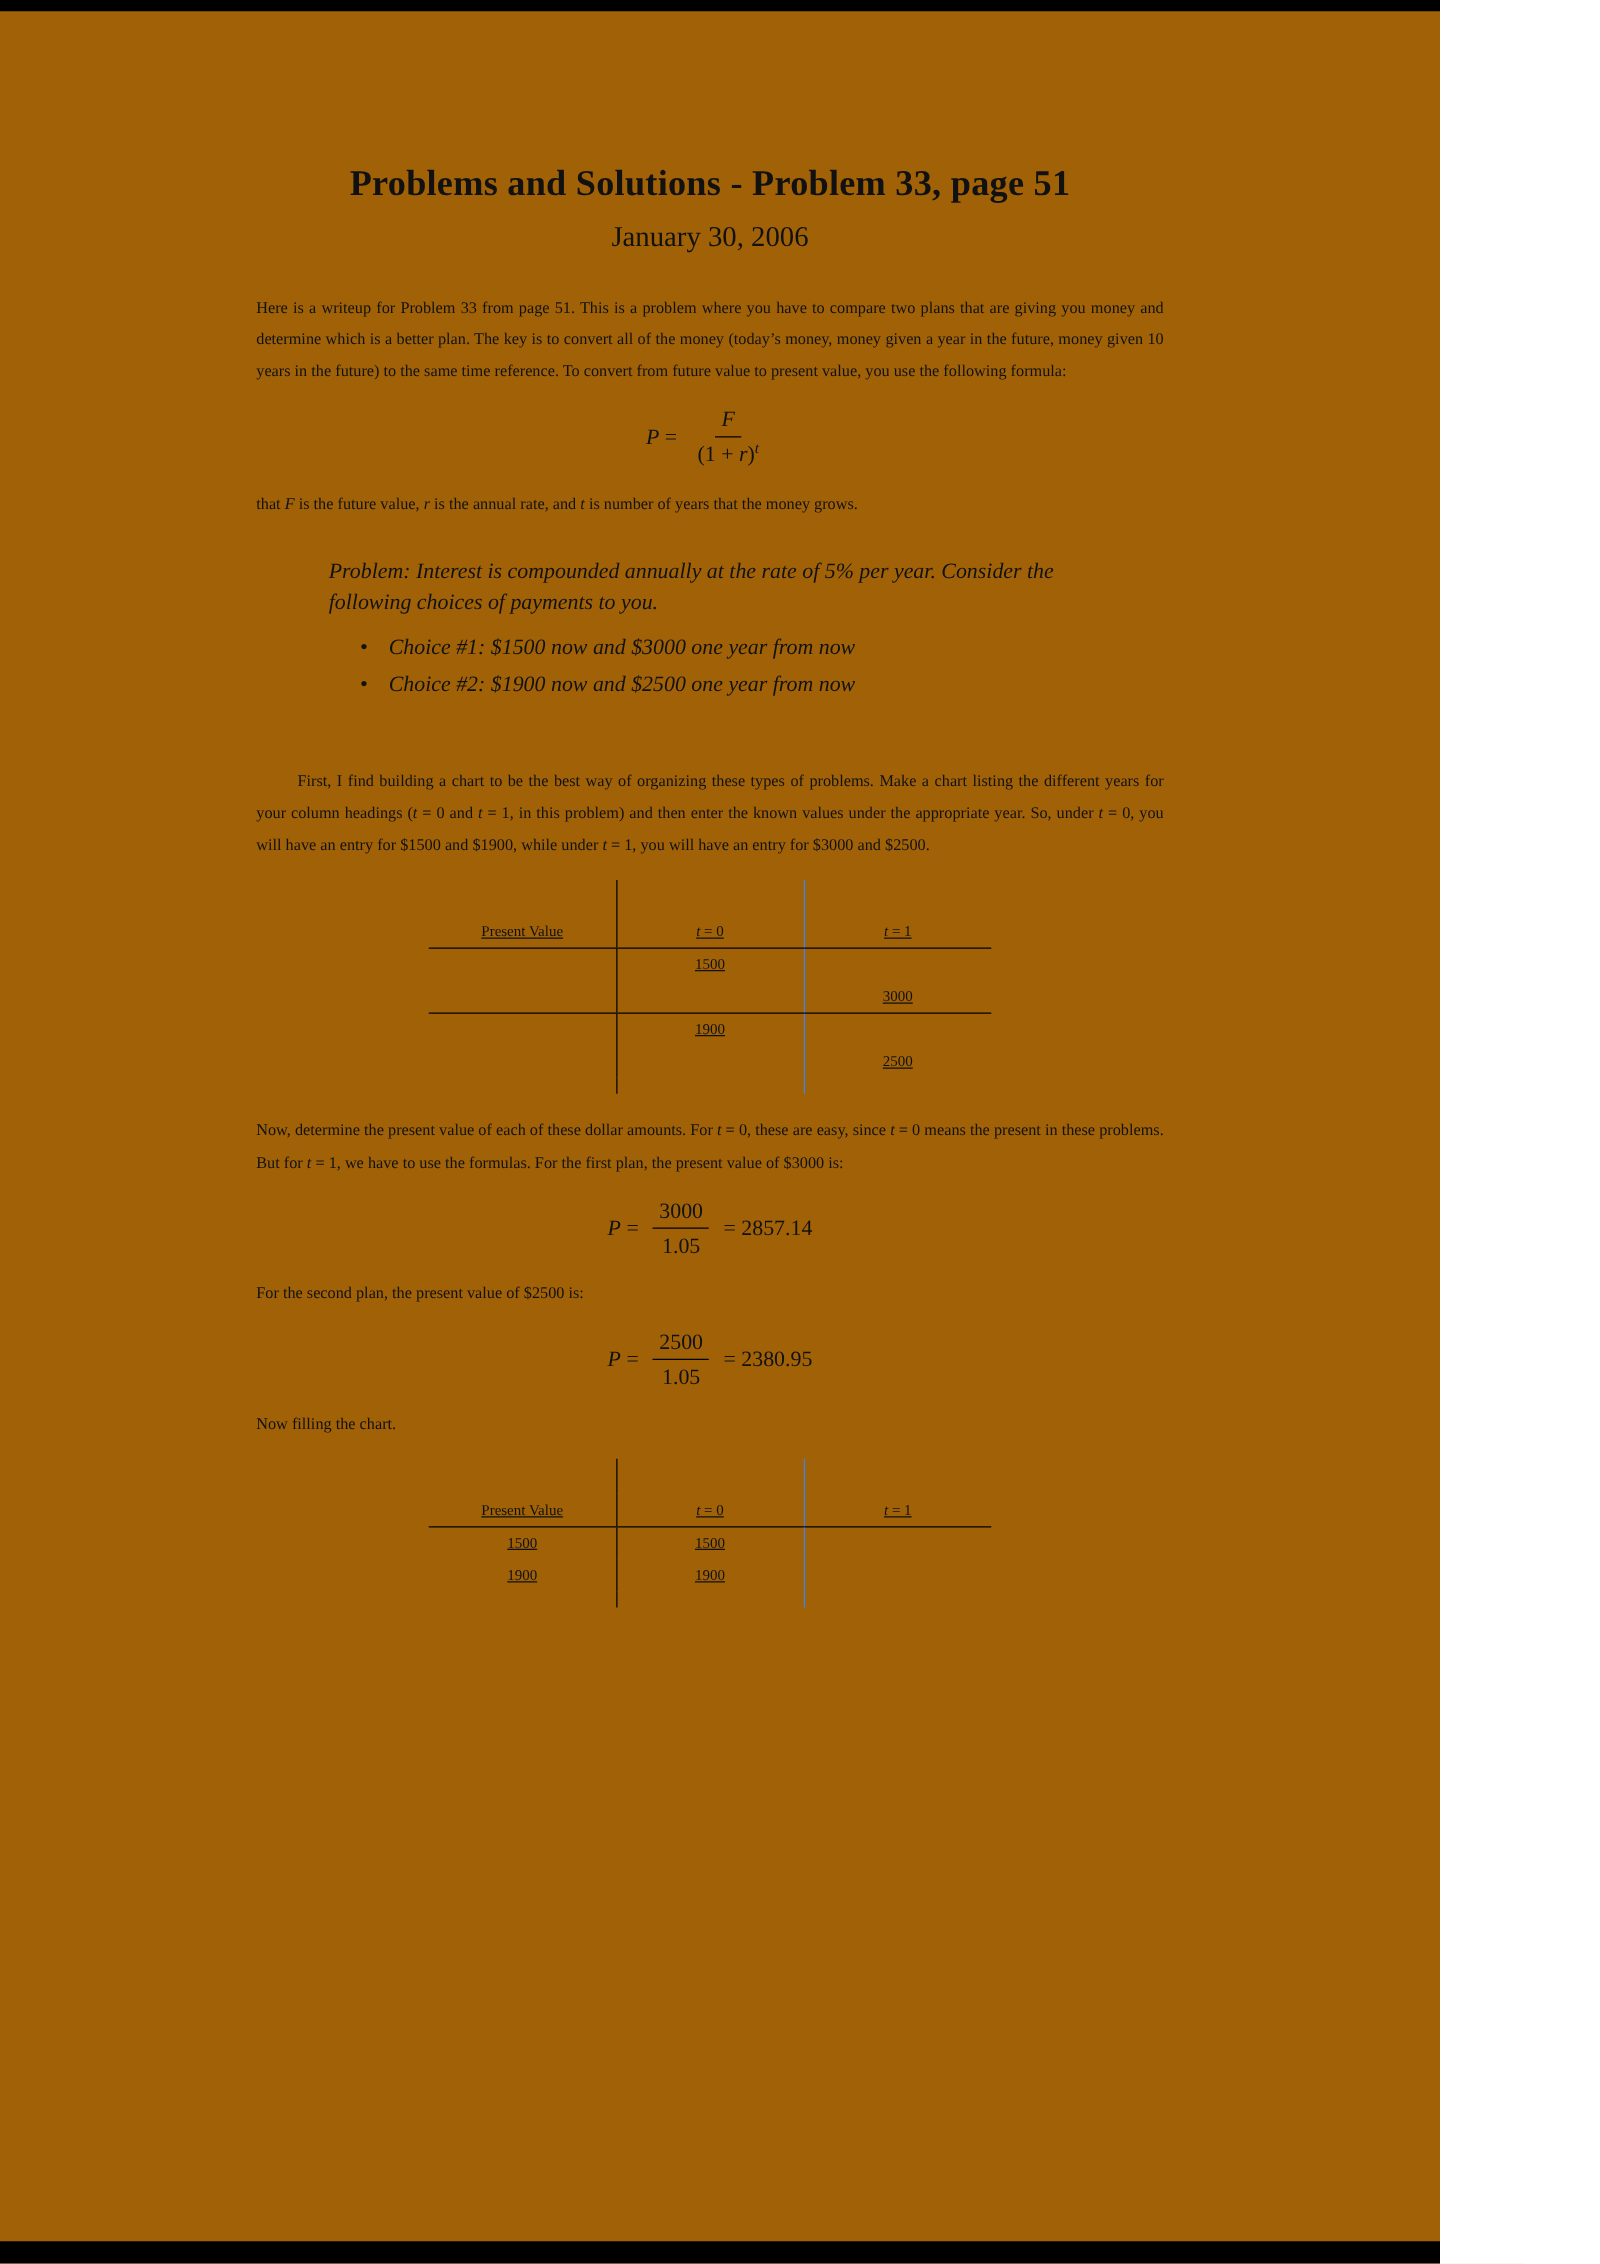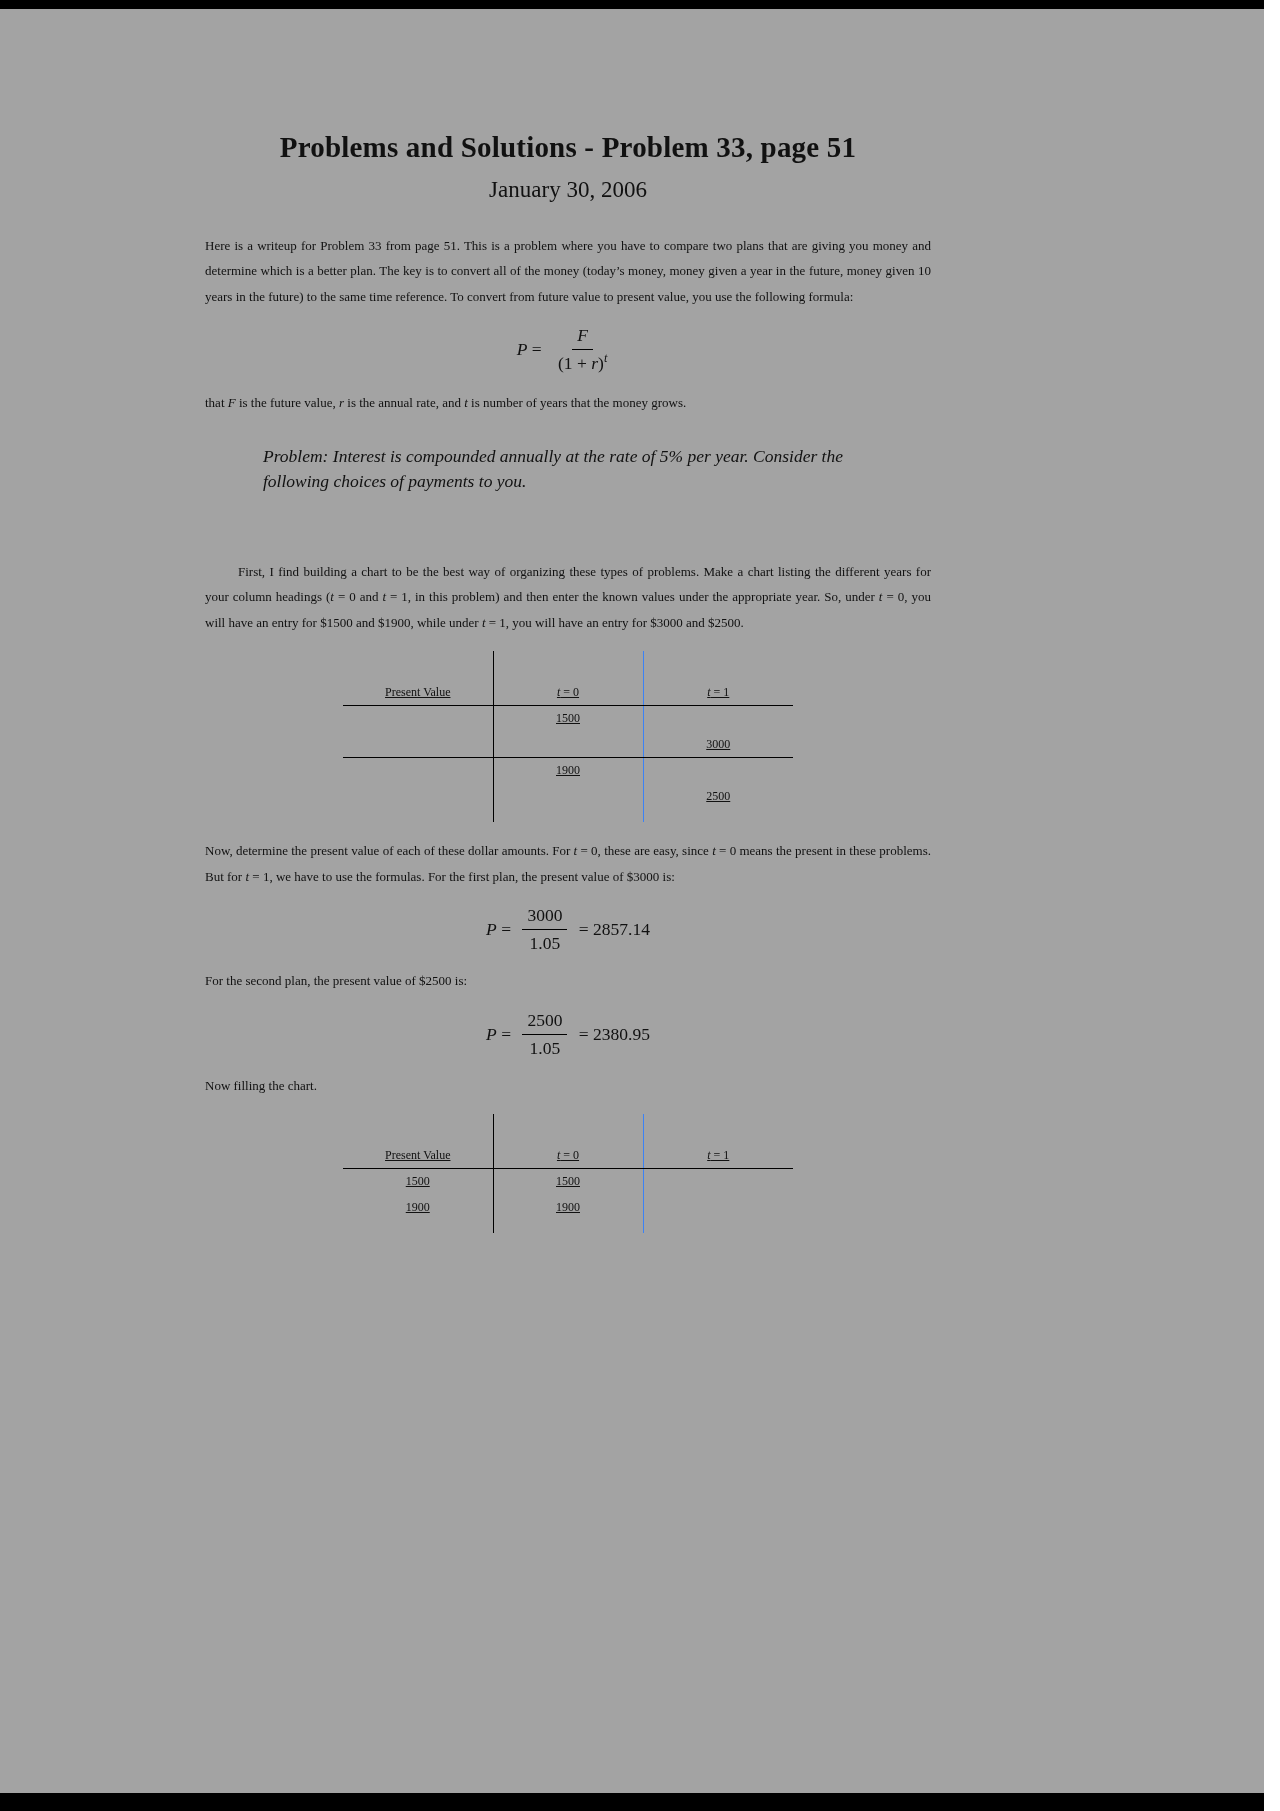--- a/index.html
+++ b/index.html
@@ -1,21 +1,21 @@
 <!DOCTYPE html>
 <html><head>
 <meta charset="utf-8">
 <style>
   * { box-sizing: border-box; }
   html, body { margin: 0; padding: 0; background: #ffffff; }
   .page {
     position: relative;
-    width: 1264px;
+    width: 1152px;
     height: 1811px;
-    background: #a3a3a3;
+    background: #a16207;
     color: #111111;
     font-family: "Liberation Serif", "DejaVu Serif", serif;
     overflow: hidden;
   }
   .edge { position: absolute; left: 0; right: 0; background: #000000; }
   .edge.top { top: 0; height: 9px; }
   .edge.bottom { bottom: 0; height: 18px; }
 
   .content {
     position: absolute;
@@ -39,21 +39,21 @@
   }
 
   p.para {
     font-size: 13px;
     line-height: 25.5px;
     text-align: justify;
     margin: 0;
   }
   p.first-para { margin-top: 30px; }
   p.where-para { margin-top: 16px; }
-  p.chart-para { margin-top: 64px; text-indent: 33px; }
+  p.chart-para { margin-top: 51px; text-indent: 33px; }
   p.pv-para   { margin-top: 16px; }
   p.plain     { margin-top: 10px; text-align: left; }
 
   .mi { font-style: italic; }
   sup { font-size: 70%; line-height: 0; }
 
   .formula {
     display: flex;
     justify-content: center;
     align-items: center;
@@ -130,20 +130,24 @@
       <span class="frac">
         <span class="num"><span class="mi">F</span></span>
         <span class="den"><span>(1 + </span><span class="mi">r</span><span>)</span><sup class="mi">t</sup></span>
       </span>
     </div>
 
     <p class="para where-para"><span>that </span><span class="mi">F</span><span> is the future value, </span><span class="mi">r</span><span> is the annual rate, and </span><span class="mi">t</span><span> is number of years that the money grows.</span></p>
 
     <div class="problem-block">Problem: Interest is compounded annually at the rate of 5% per year. Consider the following choices of payments to you.</div>
 
+    <ul class="choices">
+      <li>Choice #1: $1500 now and $3000 one year from now</li>
+      <li>Choice #2: $1900 now and $2500 one year from now</li>
+    </ul>
 
     <p class="para chart-para"><span>First, I find building a chart to be the best way of organizing these types of problems. Make a chart listing the different years for your column headings (</span><span class="mi">t</span><span> = 0 and </span><span class="mi">t</span><span> = 1, in this problem) and then enter the known values under the appropriate year. So, under </span><span class="mi">t</span><span> = 0, you will have an entry for $1500 and $1900, while under </span><span class="mi">t</span><span> = 1, you will have an entry for $3000 and $2500.</span></p>
 
     <table class="latex">
       <tbody>
           <tr class="spacer-top">
         <td></td>
             <td class="vl"></td>
             <td></td>
       </tr>

